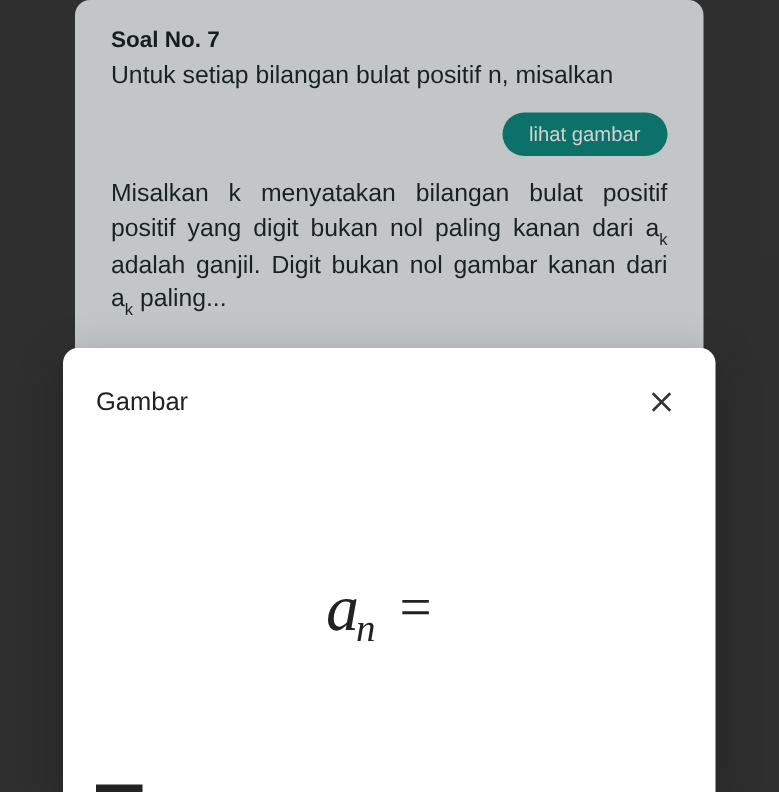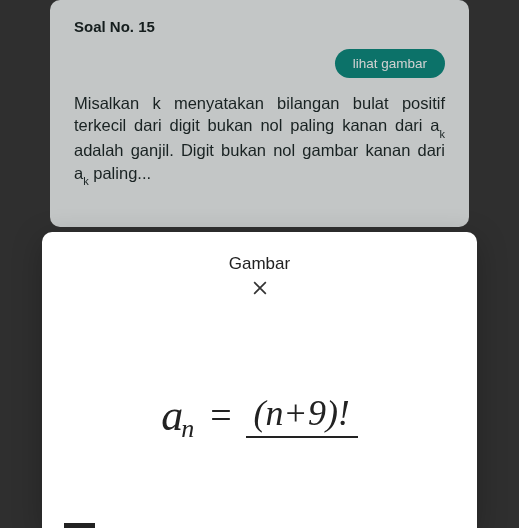--- a/index.html
+++ b/index.html
@@ -61,21 +61,20 @@
     box-shadow: 0 8px 30px rgba(0,0,0,0.25);
     padding: 22px 22px 0 22px;
     display: flex;
     flex-direction: column;
   }
   .modal-header {
     display: flex;
     justify-content: space-between;
     align-items: center;
     margin-bottom: 10px;
-    flex-direction: column;
   }
   .modal-title {
     font-size: 17px;
     color: #222;
   }
   .close-btn {
     background: none;
     border: none;
     cursor: pointer;
     padding: 4px;
@@ -142,26 +141,27 @@
     font-size: 11px;
     vertical-align: sub;
     position: relative;
     top: 2px;
   }
 </style>
 </head>
 <body>
 
 <div class="card">
-  <div class="soal-no">Soal No. 15</div>
+  <div class="soal-no">Soal No. 7</div>
+  <div class="soal-text">Untuk setiap bilangan bulat positif n, misalkan</div>
   <div class="pill-row">
     <button class="pill">lihat gambar</button>
   </div>
   <div class="soal-text">
-    <span>Misalkan k menyatakan bilangan bulat positif terkecil dari digit bukan nol paling kanan dari a</span><span class="sub-k">k</span><span> adalah ganjil. Digit bukan nol gambar kanan dari a</span><span class="sub-k">k</span><span> paling...</span>
+    <span>Misalkan k menyatakan bilangan bulat positif positif yang digit bukan nol paling kanan dari a</span><span class="sub-k">k</span><span> adalah ganjil. Digit bukan nol gambar kanan dari a</span><span class="sub-k">k</span><span> paling...</span>
   </div>
 </div>
 
 <div class="overlay"></div>
 
 <div class="modal">
   <div class="modal-header">
     <div class="modal-title">Gambar</div>
     <button class="close-btn">
       <svg viewBox="0 0 24 24" fill="none">
@@ -171,23 +171,20 @@
   </div>
 
   <div class="formula-area">
     <div class="formula">
       <span class="avar">
         <span class="base">a</span>
         <span class="sub">n</span>
       </span>
       <span class="eq">=</span>
       <span class="frac">
-        <span class="num">
-          <span>(</span><span>n</span><span class="plus">+</span><span>9</span><span>)!</span>
-        </span>
         <span class="bar"></span>
       </span>
     </div>
   </div>
 
   <div class="progress-track">
     <div class="progress-fill" style="width: 8%;"></div>
   </div>
 </div>
 

